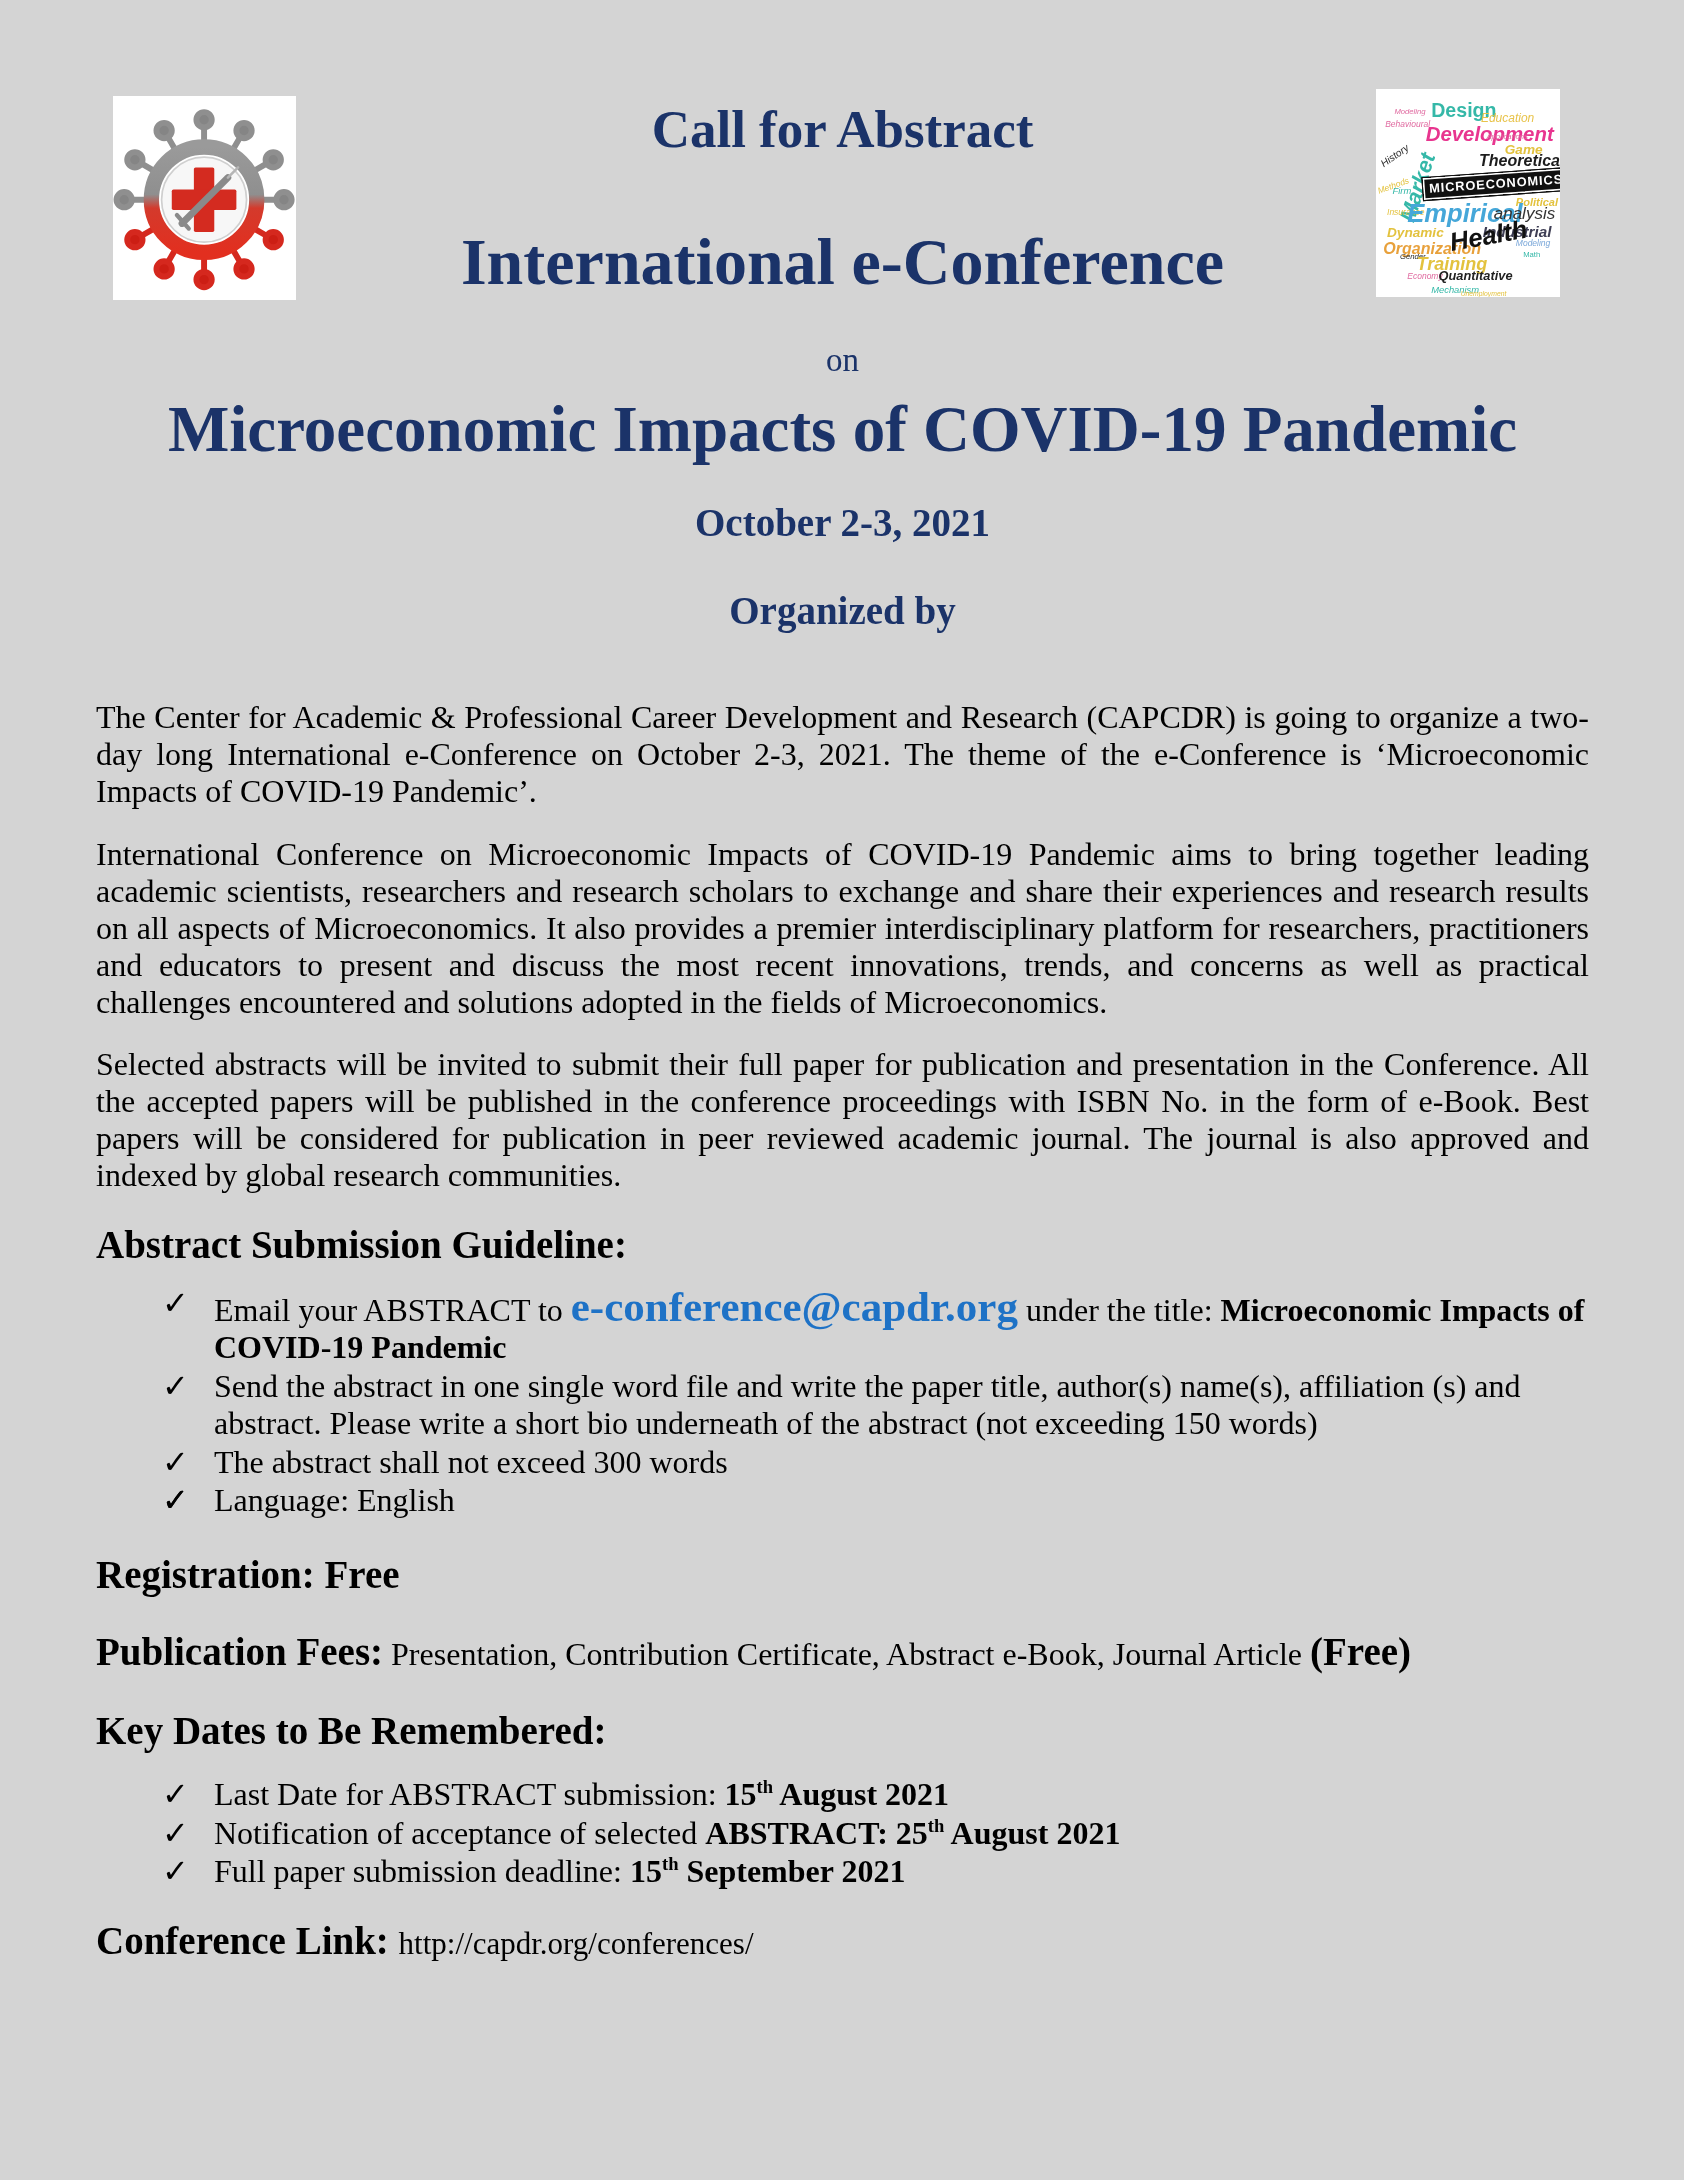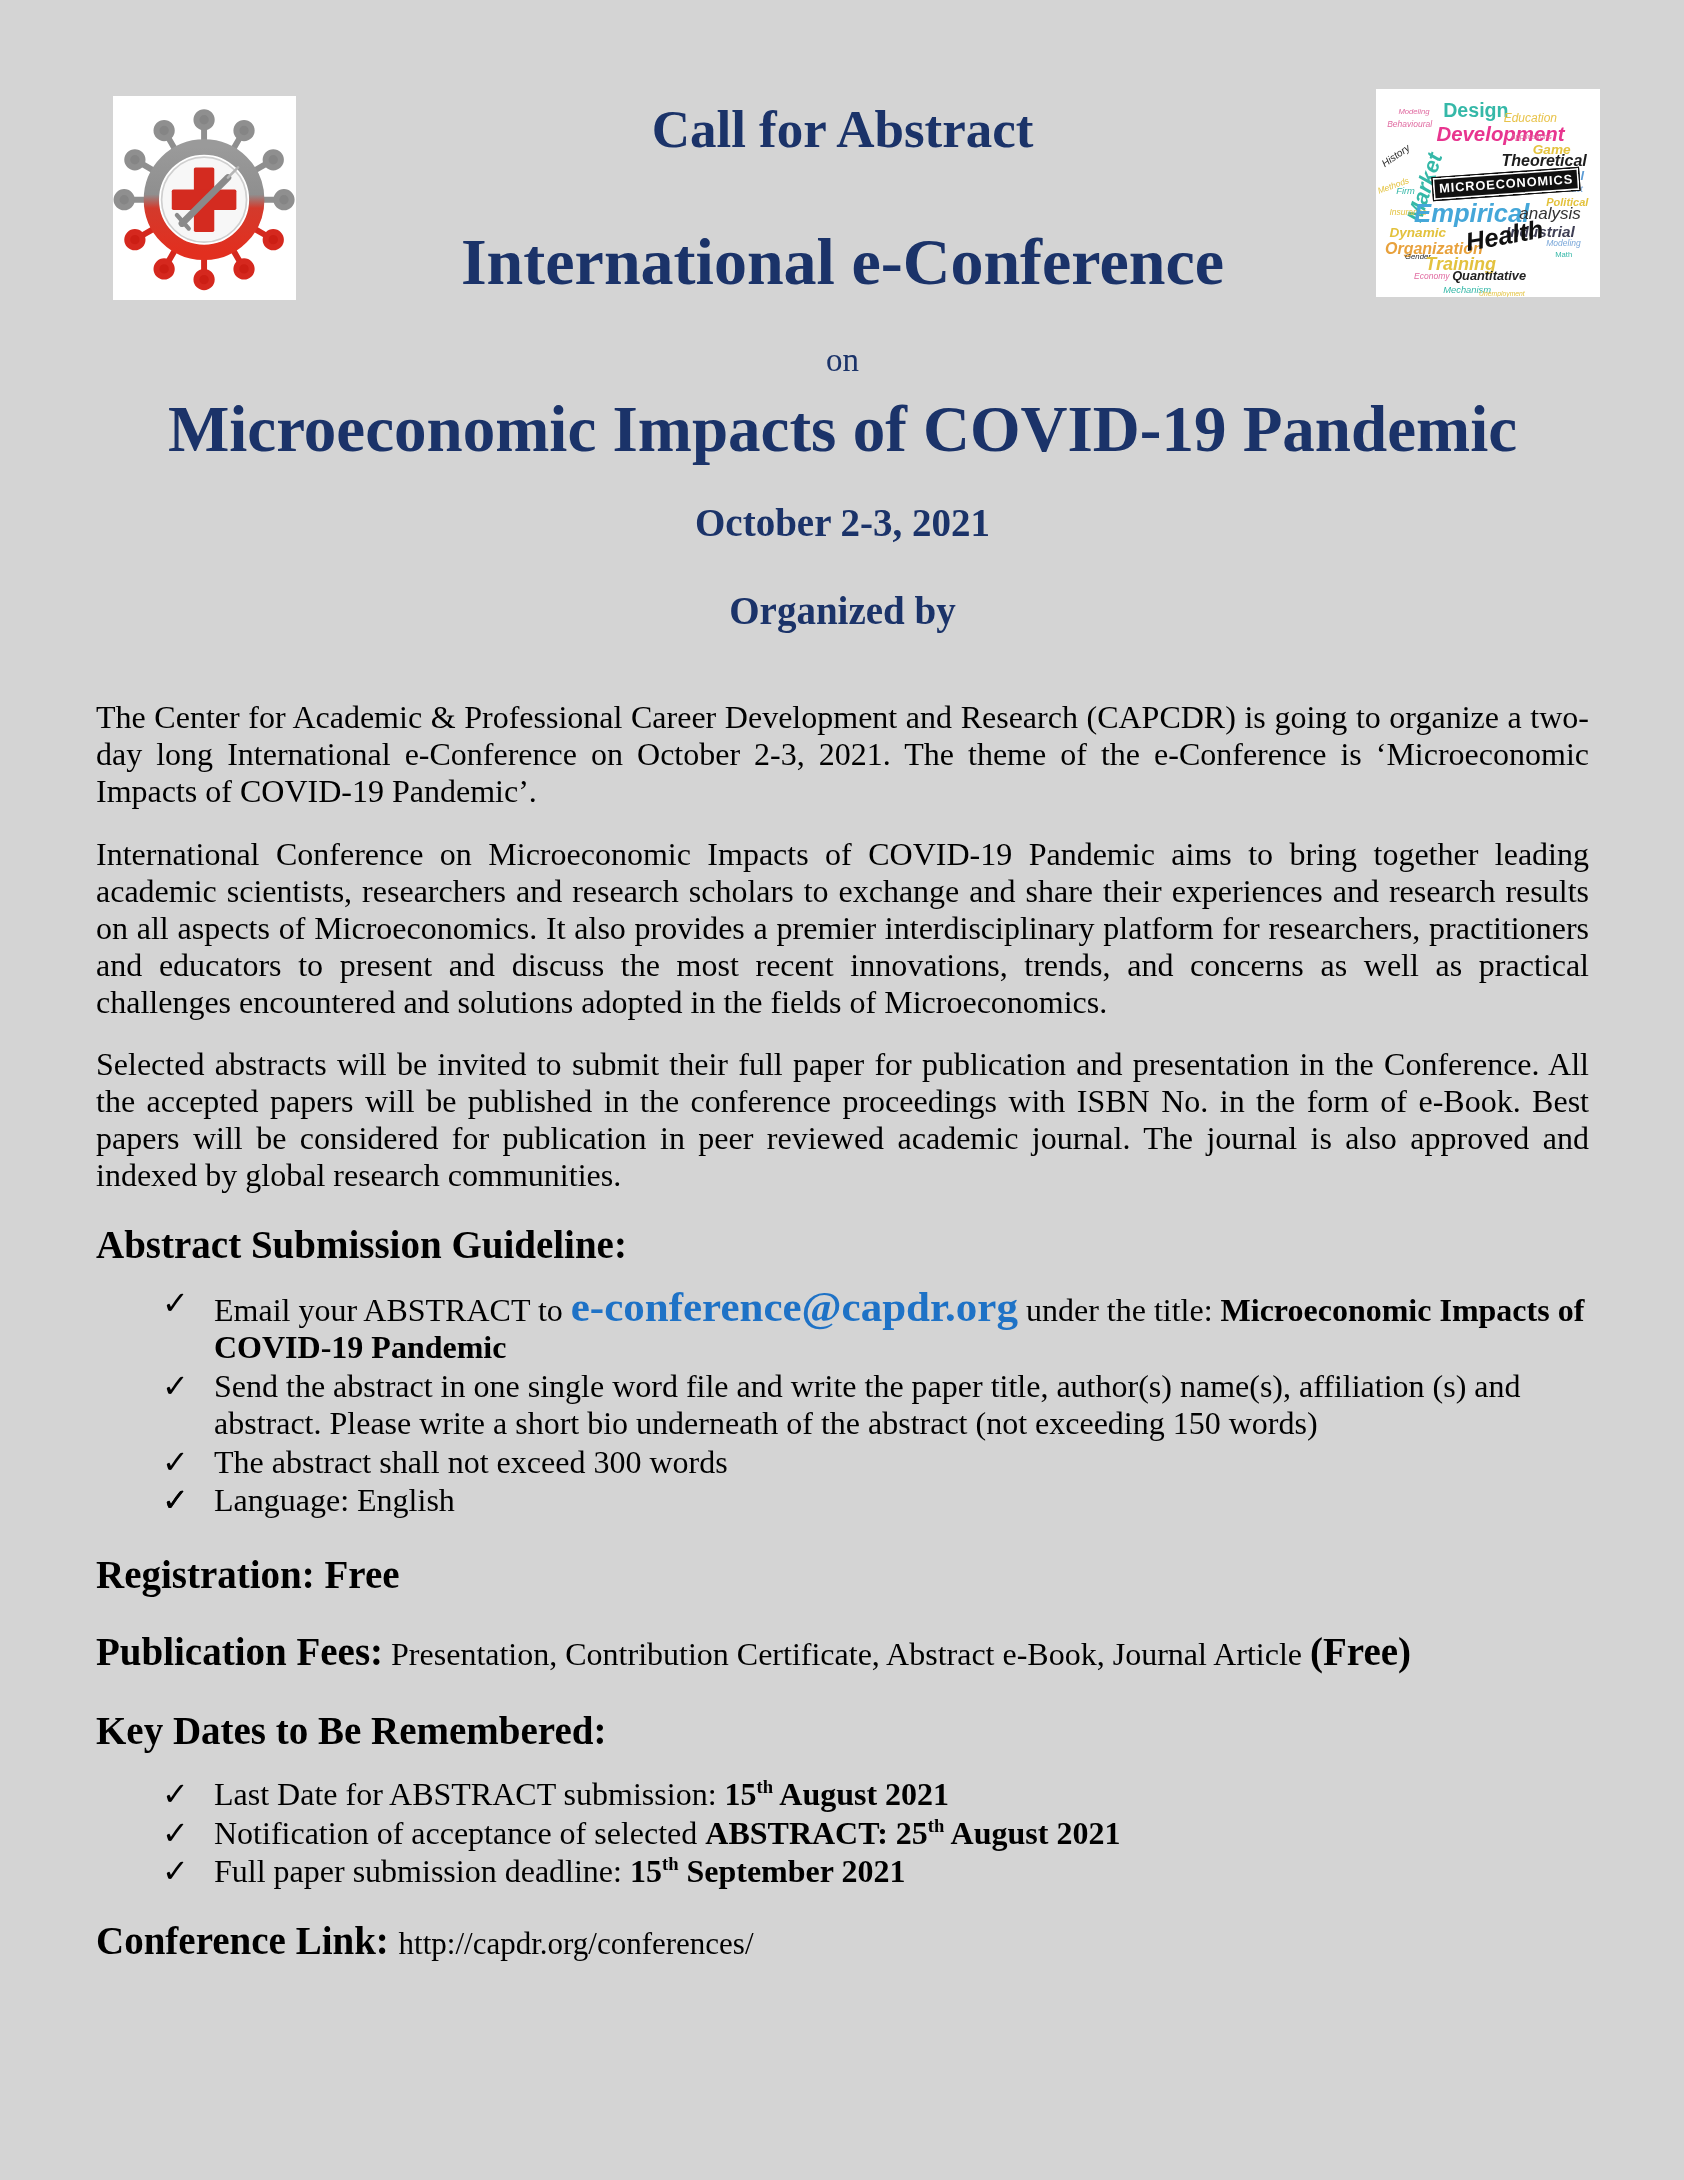--- a/index.html
+++ b/index.html
@@ -3,21 +3,21 @@
 <meta charset="utf-8">
 <style>
   * { margin:0; padding:0; box-sizing:border-box; }
   html,body { width:1685px; background:#d4d4d4; font-family:"Liberation Serif", serif; color:#000; }
   .page { position:relative; width:1685px; height:2181px; background:#d4d4d4; overflow:hidden; }
 
   
   .logo-box { position:absolute; background:#fff; overflow:hidden; }
   .virus-box { left:113px; top:96px; width:183px; height:204px; }
   .virus-box svg { width:100%; height:100%; display:block; }
-  .cloud-box { left:1376px; top:89px; width:224px; height:208px; font-family:"Liberation Sans", sans-serif; }
+  .cloud-box { left:1376px; top:89px; width:184px; height:208px; font-family:"Liberation Sans", sans-serif; }
   .cloud-word { position:absolute; white-space:nowrap; line-height:1; transform-origin:left center; }
   .cw-i { font-style:italic; }
   .cw-b { font-weight:bold; }
   .cloud-center { position:absolute; left:25%; top:40%; background:#111; color:#fff; font-weight:bold;
     font-size:12.8px; letter-spacing:0.9px; padding:3.4px 6px; transform:rotate(-4deg);
     border:1.7px solid #111; box-shadow:0 0 0 1.7px #fff inset; font-family:"Liberation Sans", sans-serif; }
 
   
   .titles { padding-top:99px; text-align:center; color:#1b3369; }
   .t-call   { font-size:53px; font-weight:bold; line-height:1.15; }

